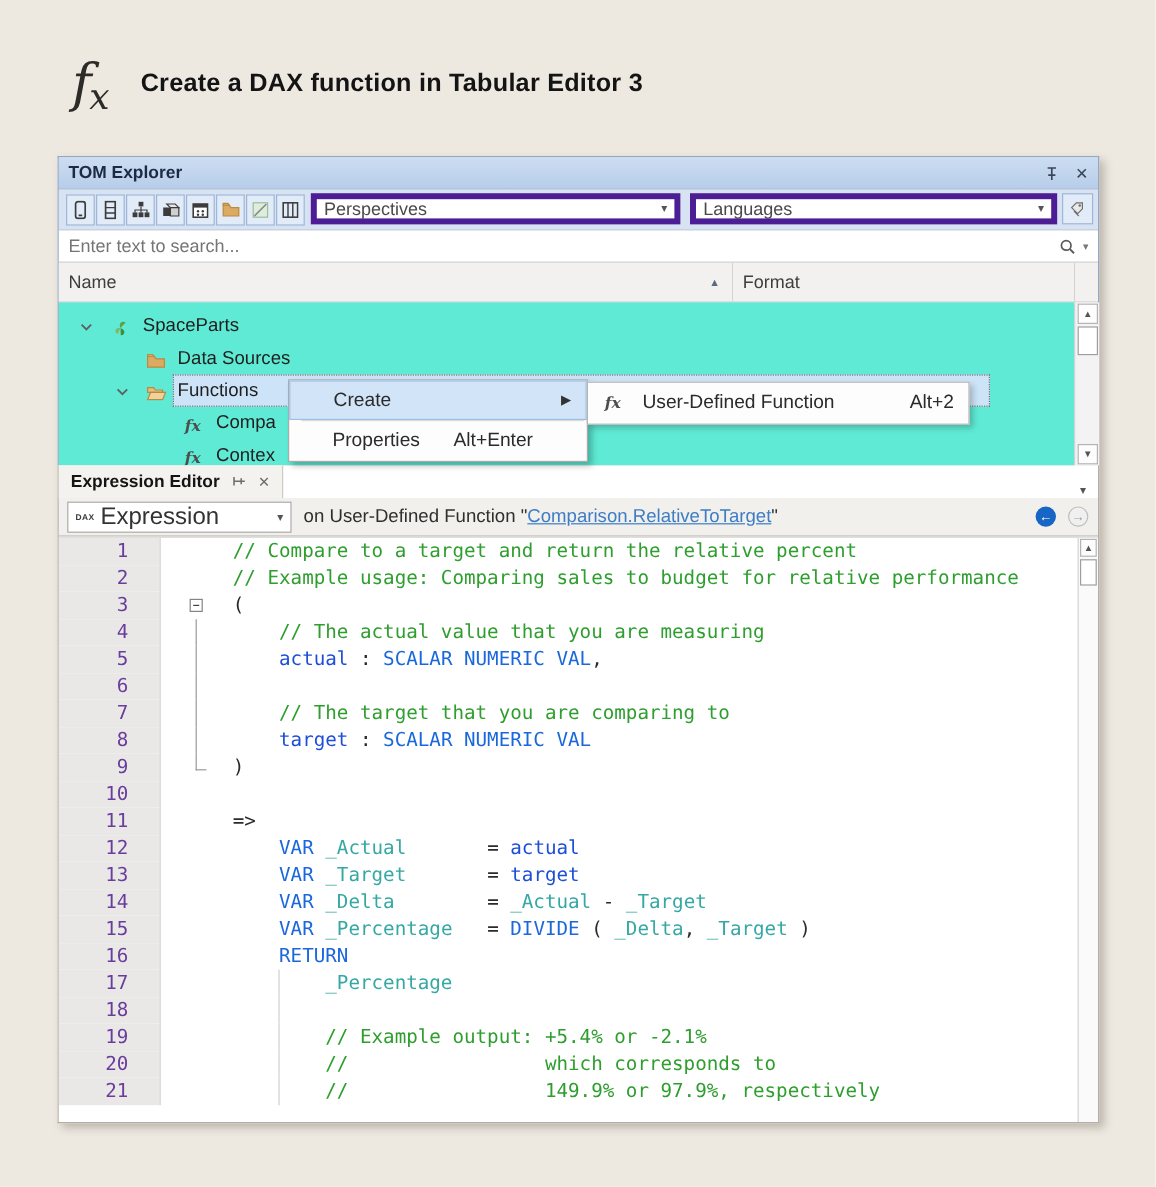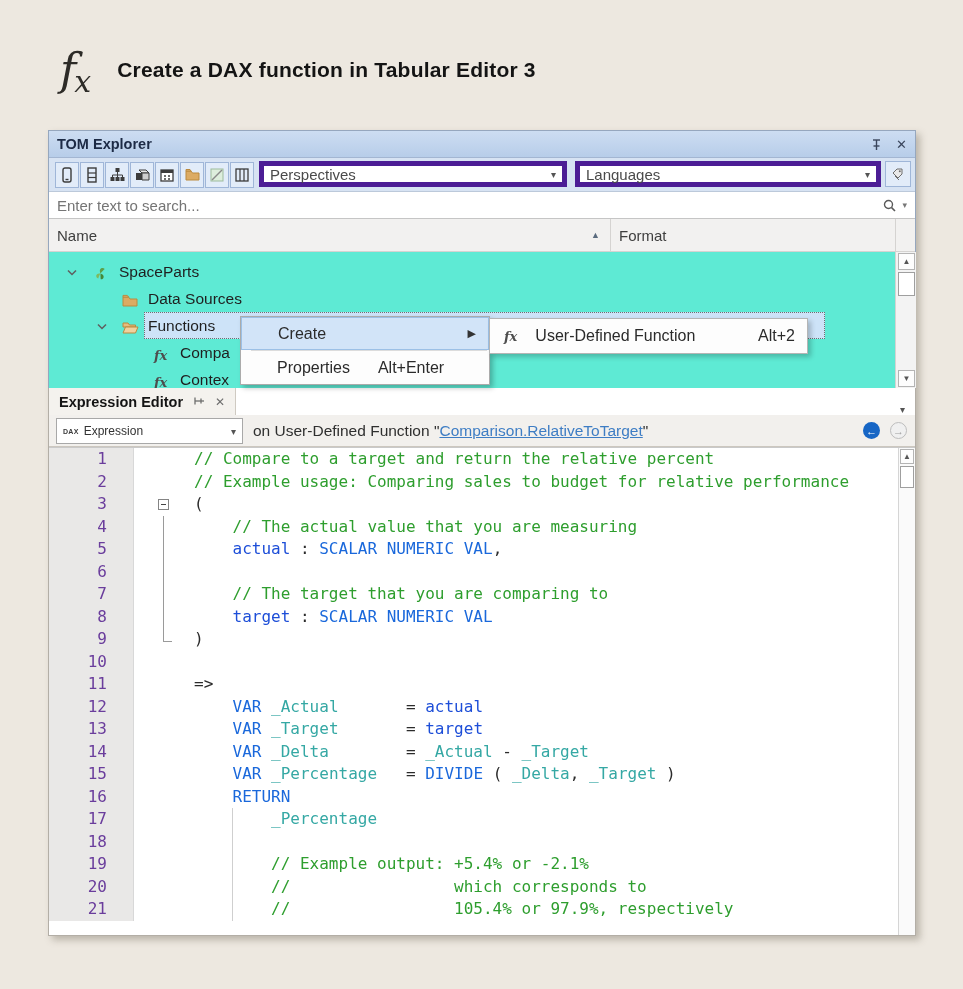--- a/index.html
+++ b/index.html
@@ -76,21 +76,21 @@
   .expr { position:absolute; left:0; top:258px; width:868px; height:548px; background:#eae7e2; border:1px solid #b3aea6; border-top:none; }
   .expr-tabbar { position:absolute; left:0; top:0; width:100%; height:27px; background:#ffffff; display:flex; align-items:flex-end;text-align:center; }
   .expr-tab { height:27px; background:#f4f2ee; border-right:1px solid #cfcac2; display:flex; align-items:center; padding:0 10px; gap:10px; }
   .expr-tab-title { font-size:14.5px; font-weight:700; color:#141414; }
   .tab-glyph { color:#6e6e6e; font-size:12px; }
   .tabbar-caret { margin-left:auto; padding-right:10px; color:#555; font-size:10px; }
 
   .expr-crumb { position:absolute; left:0; top:27px; width:100%; height:32px; background:#f2f0ed; border-bottom:1px solid #ccc7bf; }
   .dax-combo { position:absolute; left:7px; top:3px; width:187px; height:26px; background:#fff; border:1px solid #a8a8a8; display:flex; align-items:center; padding:0 6px; }
   .dax-badge { font-size:7px; font-weight:700; color:#3a3a3a; margin-right:5px; letter-spacing:.3px; }
-  .dax-combo .val { font-size:12px; color:#333; }
+  .dax-combo .val { font-size:20px; color:#333; }
   .crumb-text { position:absolute; left:204px; top:0; height:32px; display:flex; align-items:center; font-size:15.5px; color:#2f2f2f; }
   .crumb-link { color:#3e7dc4; text-decoration:underline; }
   .nav-btn { position:absolute; top:7px; width:17px; height:17px; border-radius:50%; display:flex; align-items:center; justify-content:center; font-size:11px; font-weight:700; }
   .nav-back { left:814px; background:#1766c5; color:#fff; }
   .nav-fwd  { left:841px; background:#f0f0f0; border:1px solid #bdbdbd; color:#9e9e9e; }
 
   .editor { position:absolute; left:0; top:59px; width:866px; height:488px; background:#fff; border-top:1px solid #c9c9c9; overflow:hidden; }
   .code-row { display:flex; height:22.5px; font-family:"DejaVu Sans Mono", monospace; font-size:16px; line-height:22.5px; white-space:pre; }
   .ln-cell { width:85px; flex:0 0 85px; background:#e9e8e7; border-right:1px solid #d8d8d8; color:#6a3d9c; text-align:right; padding-right:26px; }
   .fold-cell { width:60px; flex:0 0 60px; position:relative; }
@@ -349,21 +349,21 @@
           <div class="code-row"><div class="ln-cell">11</div><div class="fold-cell"></div><div class="code-cell"><span class="tk-d">=&gt;</span></div></div>
           <div class="code-row"><div class="ln-cell">12</div><div class="fold-cell"></div><div class="code-cell"><span class="tk-d">    </span><span class="tk-k">VAR</span><span class="tk-d"> </span><span class="tk-v">_Actual</span><span class="tk-d">       = </span><span class="tk-p">actual</span></div></div>
           <div class="code-row"><div class="ln-cell">13</div><div class="fold-cell"></div><div class="code-cell"><span class="tk-d">    </span><span class="tk-k">VAR</span><span class="tk-d"> </span><span class="tk-v">_Target</span><span class="tk-d">       = </span><span class="tk-p">target</span></div></div>
           <div class="code-row"><div class="ln-cell">14</div><div class="fold-cell"></div><div class="code-cell"><span class="tk-d">    </span><span class="tk-k">VAR</span><span class="tk-d"> </span><span class="tk-v">_Delta</span><span class="tk-d">        = </span><span class="tk-v">_Actual</span><span class="tk-d"> - </span><span class="tk-v">_Target</span></div></div>
           <div class="code-row"><div class="ln-cell">15</div><div class="fold-cell"></div><div class="code-cell"><span class="tk-d">    </span><span class="tk-k">VAR</span><span class="tk-d"> </span><span class="tk-v">_Percentage</span><span class="tk-d">   = </span><span class="tk-k">DIVIDE</span><span class="tk-d"> ( </span><span class="tk-v">_Delta</span><span class="tk-d">, </span><span class="tk-v">_Target</span><span class="tk-d"> )</span></div></div>
           <div class="code-row"><div class="ln-cell">16</div><div class="fold-cell"></div><div class="code-cell"><span class="tk-d">    </span><span class="tk-k">RETURN</span></div></div>
           <div class="code-row"><div class="ln-cell">17</div><div class="fold-cell"></div><div class="code-cell"><span class="indent-guide"></span><span class="tk-d">        </span><span class="tk-v">_Percentage</span></div></div>
           <div class="code-row"><div class="ln-cell">18</div><div class="fold-cell"></div><div class="code-cell"><span class="indent-guide"></span></div></div>
           <div class="code-row"><div class="ln-cell">19</div><div class="fold-cell"></div><div class="code-cell"><span class="indent-guide"></span><span class="tk-d">        </span><span class="tk-c">// Example output: +5.4% or -2.1%</span></div></div>
           <div class="code-row"><div class="ln-cell">20</div><div class="fold-cell"></div><div class="code-cell"><span class="indent-guide"></span><span class="tk-d">        </span><span class="tk-c">//                 which corresponds to</span></div></div>
-          <div class="code-row"><div class="ln-cell">21</div><div class="fold-cell"></div><div class="code-cell"><span class="indent-guide"></span><span class="tk-d">        </span><span class="tk-c">//                 105.4% or 97.9%, respectively</span></div></div>
+          <div class="code-row"><div class="ln-cell">21</div><div class="fold-cell"></div><div class="code-cell"><span class="indent-guide"></span><span class="tk-d">        </span><span class="tk-c">//                 149.9% or 97.9%, respectively</span></div></div>
         </div>
       <div class="code-scroll">
         <span class="scroll-btn" style="top:1px">▲</span>
         <span class="scroll-thumb" style="top:18px;height:22px"></span>
       </div>
     </div>
   </div>
 
   <div class="ctx-menu">
     <div class="menu-item hl">

